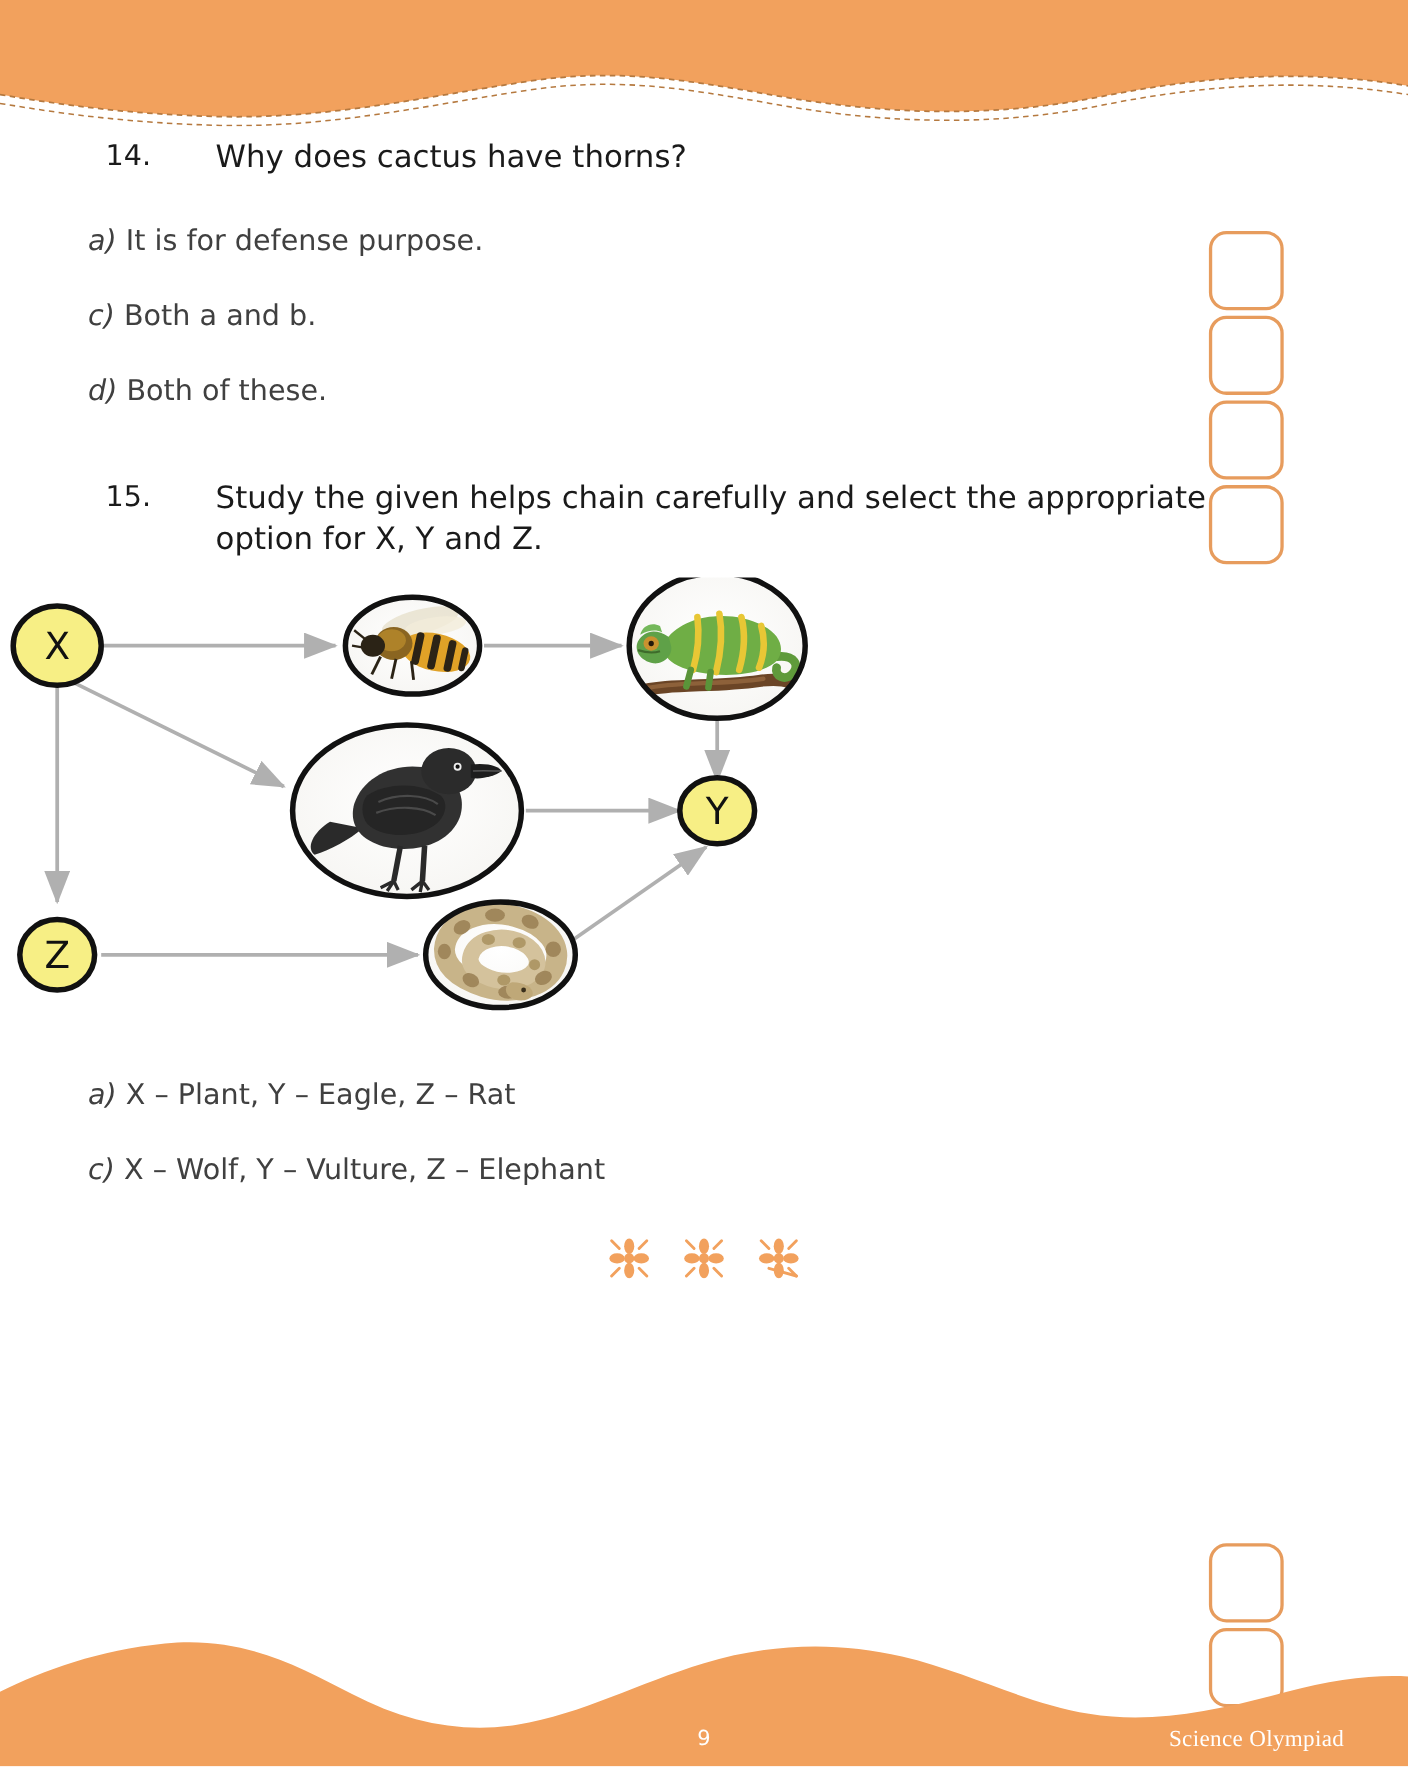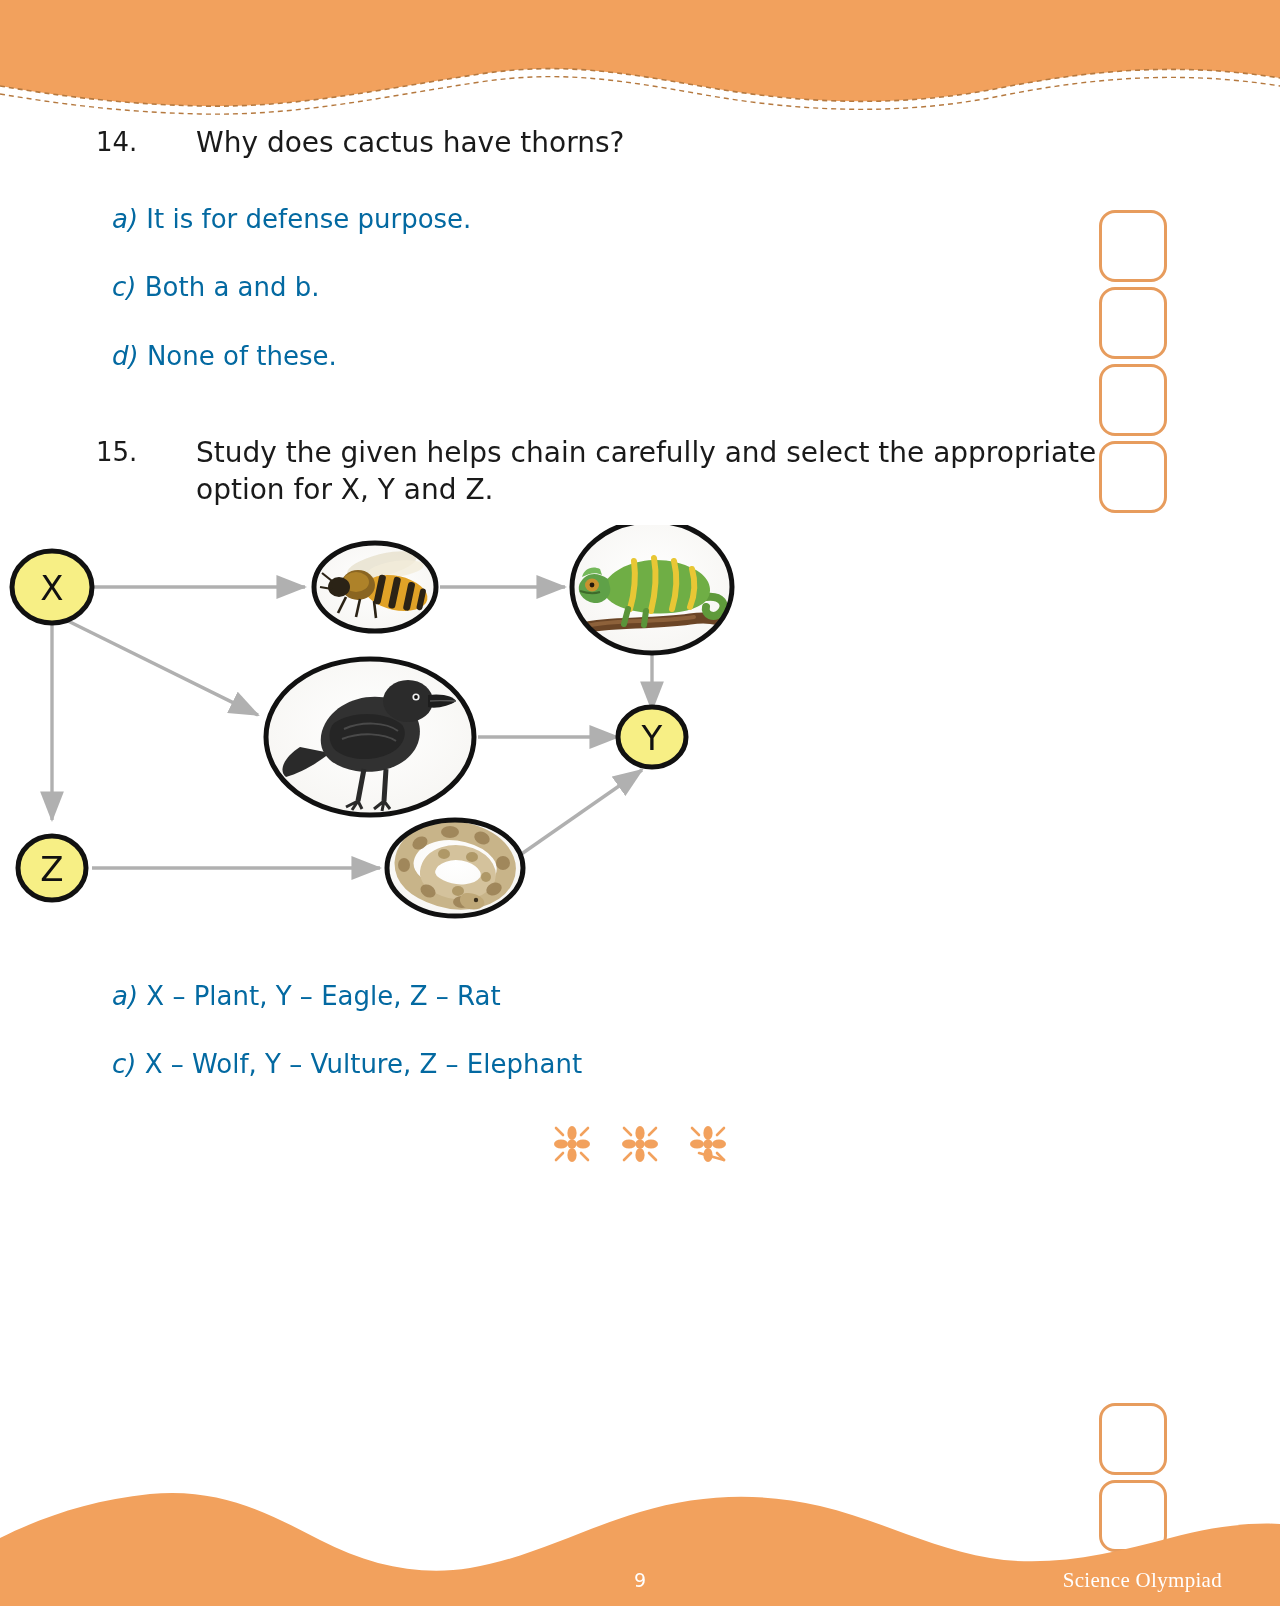--- a/index.html
+++ b/index.html
@@ -82,23 +82,23 @@
     line-height: 1.32;
   }
   .q-text {
     flex: 1;
     font-size: 28px;
     color: #1a1a1a;
     line-height: 1.32;
   }
 
   .option {
-    padding-left: 112px;
+    padding-left: 80px;
     font-size: 26px;
-    color: #0369a1;
+    color: #404040;
     line-height: 1.32;
     margin-top: 34px;
   }
   .option .opt-label { font-style: italic; }
 
   
   .answer-column {
     position: absolute;
     width: 70px;
     display: flex;
@@ -170,21 +170,21 @@
     <div class="option" style="margin-top:40px;">
       <span class="opt-label">a)</span>
       <span>It is for defense purpose.</span>
     </div>
     <div class="option">
       <span class="opt-label">c)</span>
       <span>Both a and b.</span>
     </div>
     <div class="option">
       <span class="opt-label">d)</span>
-      <span>None of these.</span>
+      <span>Both of these.</span>
     </div>
 
     <div class="answer-column" style="top:85px; left:1099px;">
       <div class="answer-box"></div>
       <div class="answer-box"></div>
       <div class="answer-box"></div>
       <div class="answer-box"></div>
     </div>
   </div>
 

